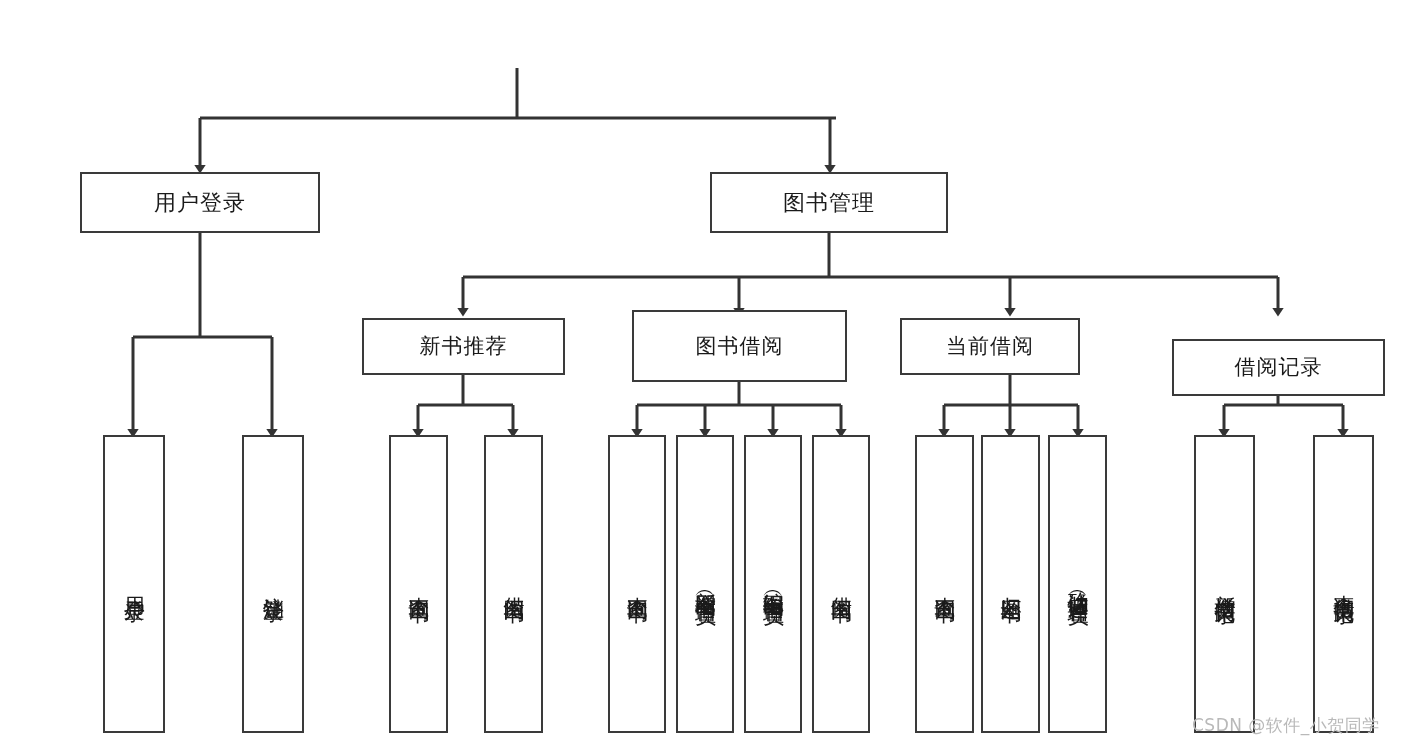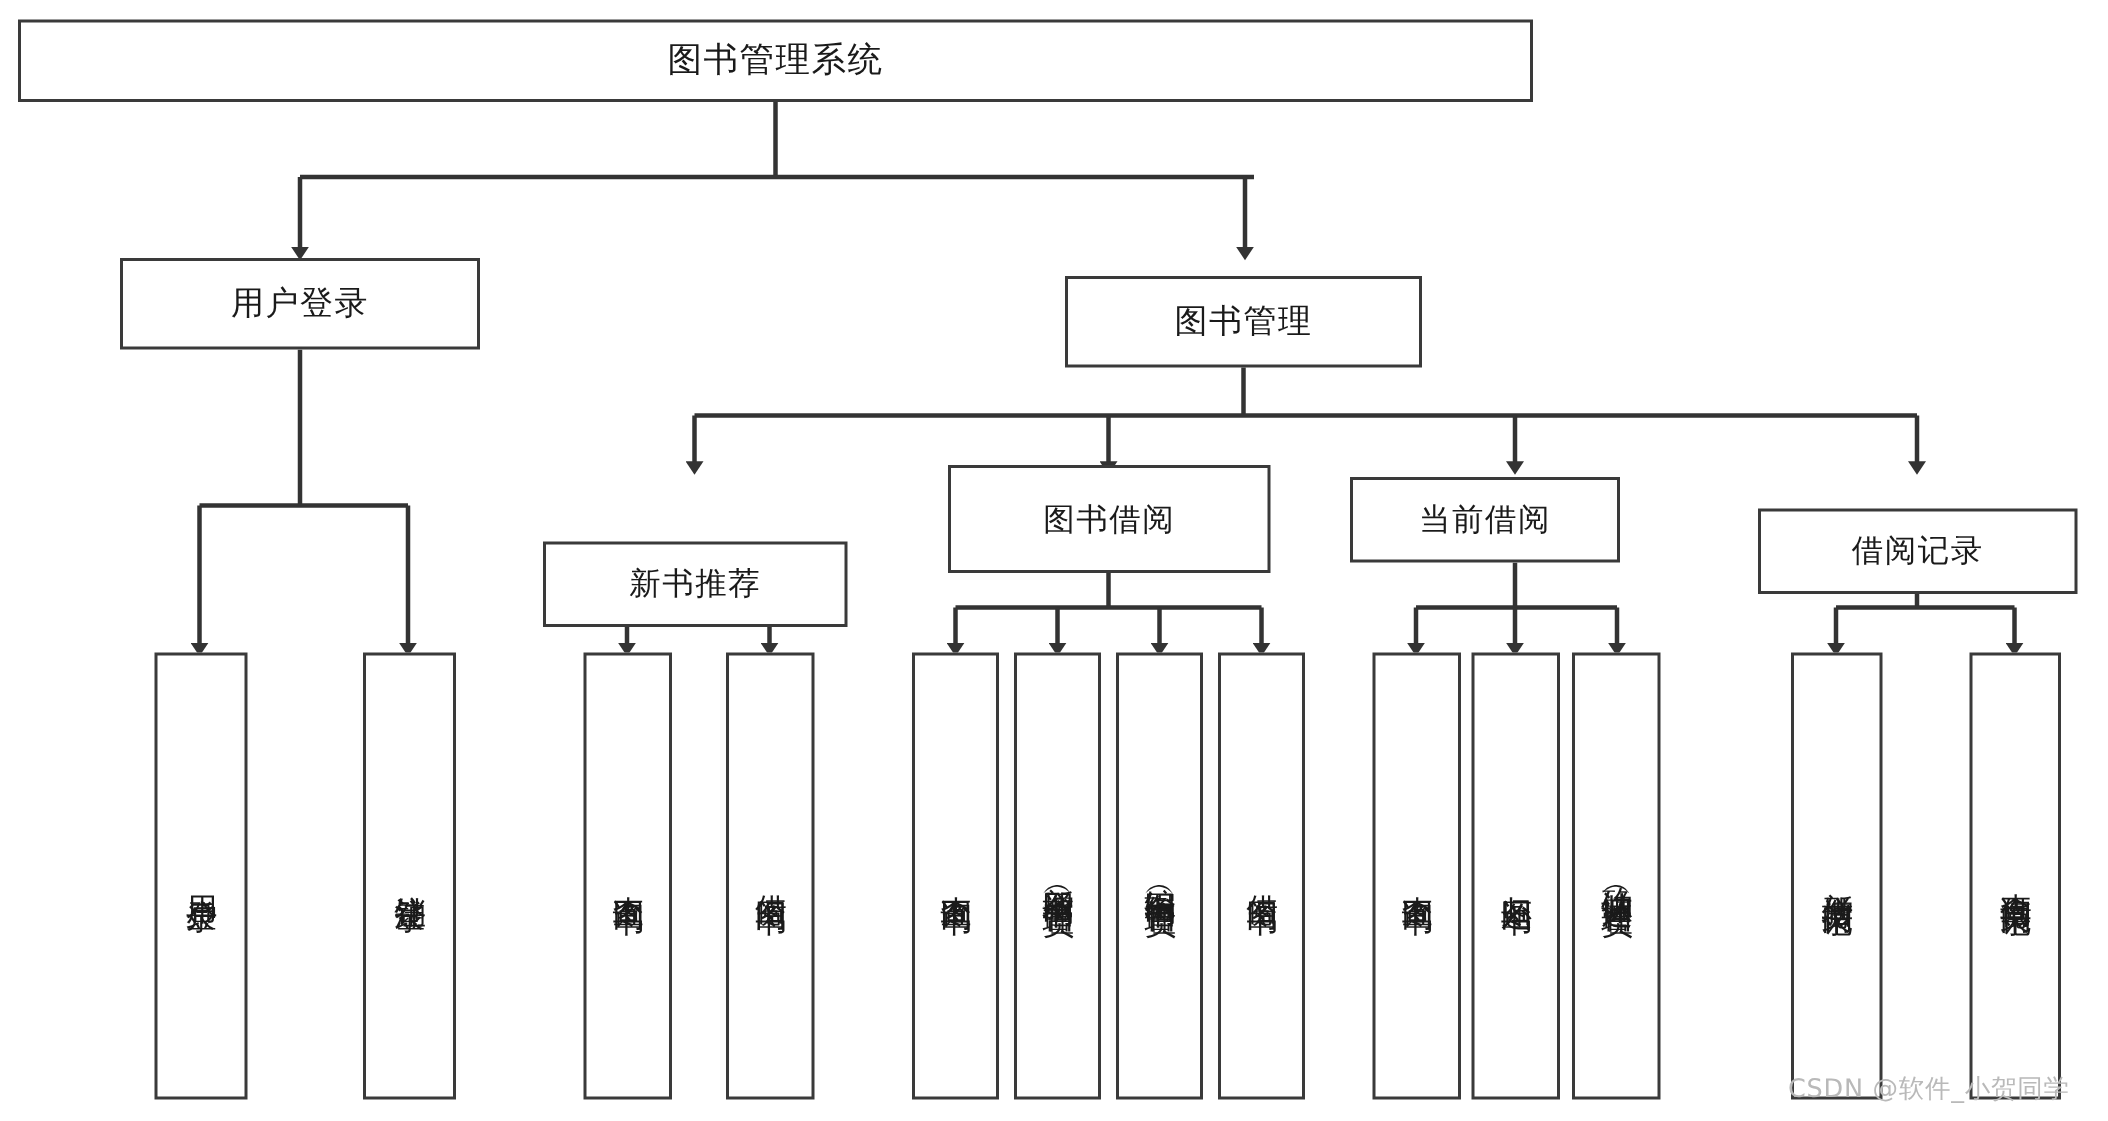--- a/index.html
+++ b/index.html
@@ -121,33 +121,30 @@
       <path d="M1010,405 L1010,430" marker-end="url(#arrow)"></path>
       <path d="M1078,405 L1078,430" marker-end="url(#arrow)"></path>
 
       <path d="M1278,375 L1278,405"></path>
       <path d="M1224,405 L1343,405"></path>
       <path d="M1224,405 L1224,430" marker-end="url(#arrow)"></path>
       <path d="M1343,405 L1343,430" marker-end="url(#arrow)"></path>
     </g>
   </svg>
 
-  <div class="node root" style="left:12px; top:13px; width:1010px; height:55px;">
-    <span class="hlabel">图书管理系统</span>
-  </div>
 
   <div class="node lvl2" style="left:80px; top:172px; width:240px; height:61px;">
     <span class="hlabel">用户登录</span>
   </div>
 
-  <div class="node lvl2" style="left:710px; top:184px; width:238px; height:61px;">
+  <div class="node lvl2" style="left:710px; top:172px; width:238px; height:61px;">
     <span class="hlabel">图书管理</span>
   </div>
 
-  <div class="node lvl3" style="left:362px; top:318px; width:203px; height:57px;margin-top:43px;">
+  <div class="node lvl3" style="left:362px; top:318px; width:203px; height:57px;">
     <span class="hlabel">新书推荐</span>
   </div>
 
   <div class="node lvl3" style="left:632px; top:310px; width:215px; height:72px;">
     <span class="hlabel">图书借阅</span>
   </div>
 
   <div class="node lvl3" style="left:900px; top:318px; width:180px; height:57px;">
     <span class="hlabel">当前借阅</span>
   </div>

